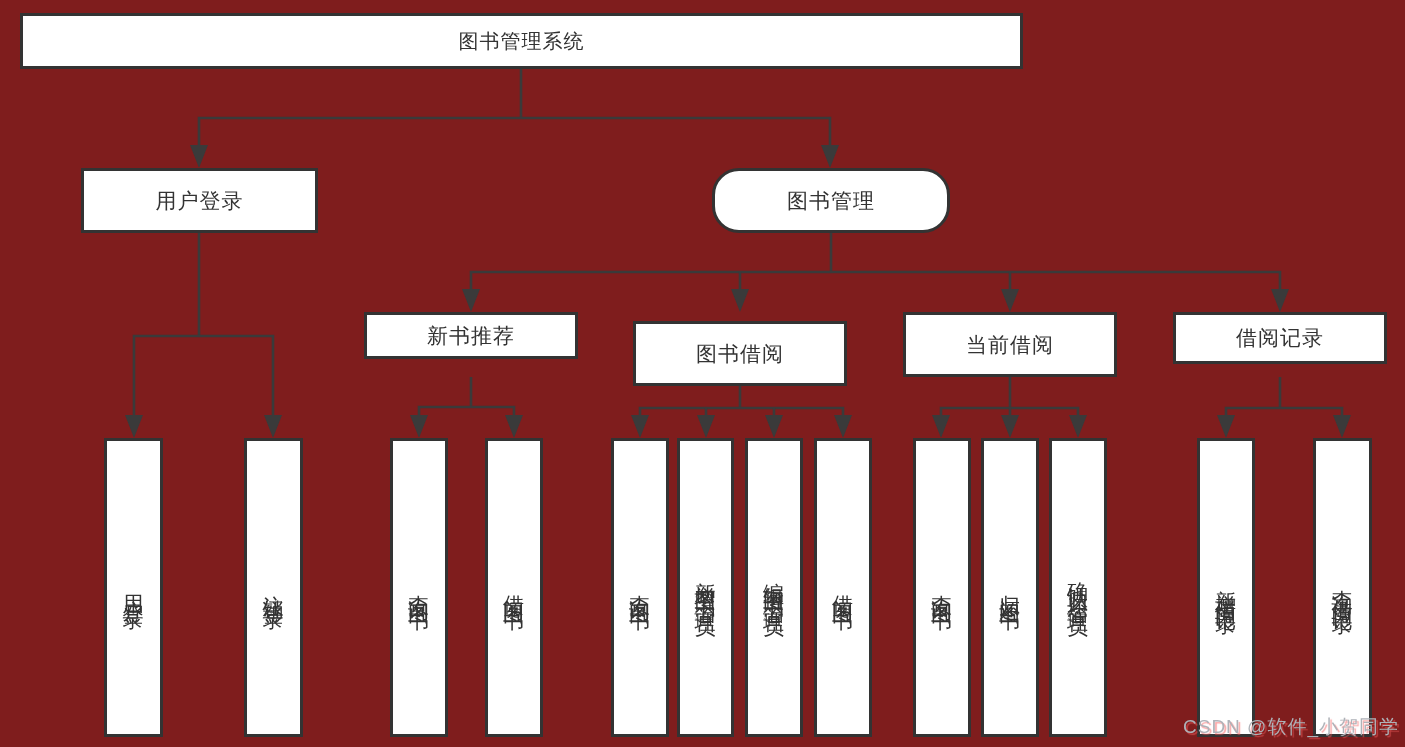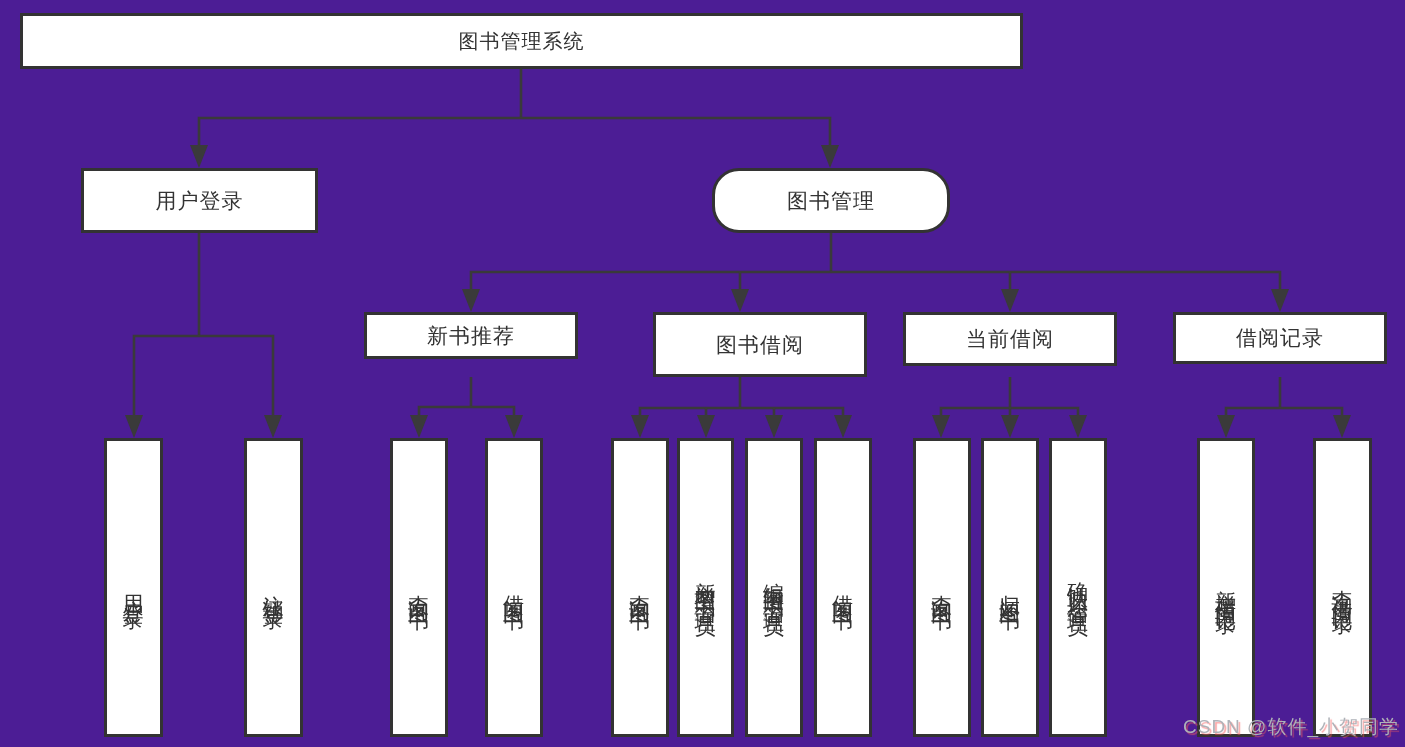--- a/index.html
+++ b/index.html
@@ -1,19 +1,19 @@
 <!DOCTYPE html>
 <html><head>
 <meta charset="utf-8">
 <style>
   html,body{margin:0;padding:0;background:#ffffff;}
   #canvas{
     position:relative;
     width:1405px;height:747px;
-    background:#4c1d95;
+    background:#7f1d1d;
     font-family:"Liberation Sans","DejaVu Sans",sans-serif;
     overflow:hidden;
   }
   #wires{position:absolute;left:0;top:0;z-index:1;}
   .ln{fill:none;stroke:#3a3a3a;stroke-width:2.6;stroke-linejoin:miter;}
   .ar{fill:#3a3a3a;stroke:none;}
   .node{
     position:absolute;
     box-sizing:border-box;
     background:#ffffff;
@@ -105,24 +105,24 @@
   <div class="node" style="left:81px;top:168px;width:237px;height:65px;">
     <span class="hlabel">用户登录</span>
   </div>
   <div class="node" style="left:712px;top:168px;width:238px;height:65px;border-radius:27px;">
     <span class="hlabel">图书管理</span>
   </div>
 
   <div class="node" style="left:364px;top:312px;width:214px;height:47px;">
     <span class="hlabel">新书推荐</span>
   </div>
-  <div class="node" style="left:633px;top:312px;width:214px;height:65px;margin-left:20px;">
+  <div class="node" style="left:633px;top:321px;width:214px;height:65px;">
     <span class="hlabel">图书借阅</span>
   </div>
-  <div class="node" style="left:903px;top:312px;width:214px;height:54px;">
+  <div class="node" style="left:903px;top:312px;width:214px;height:65px;">
     <span class="hlabel">当前借阅</span>
   </div>
   <div class="node" style="left:1173px;top:312px;width:214px;height:52px;">
     <span class="hlabel">借阅记录</span>
   </div>
 
   <div class="node leaf" style="left:104px;width:59px;">
     <span class="vlabel">用户登录</span>
   </div>
   <div class="node leaf" style="left:244px;width:59px;">

